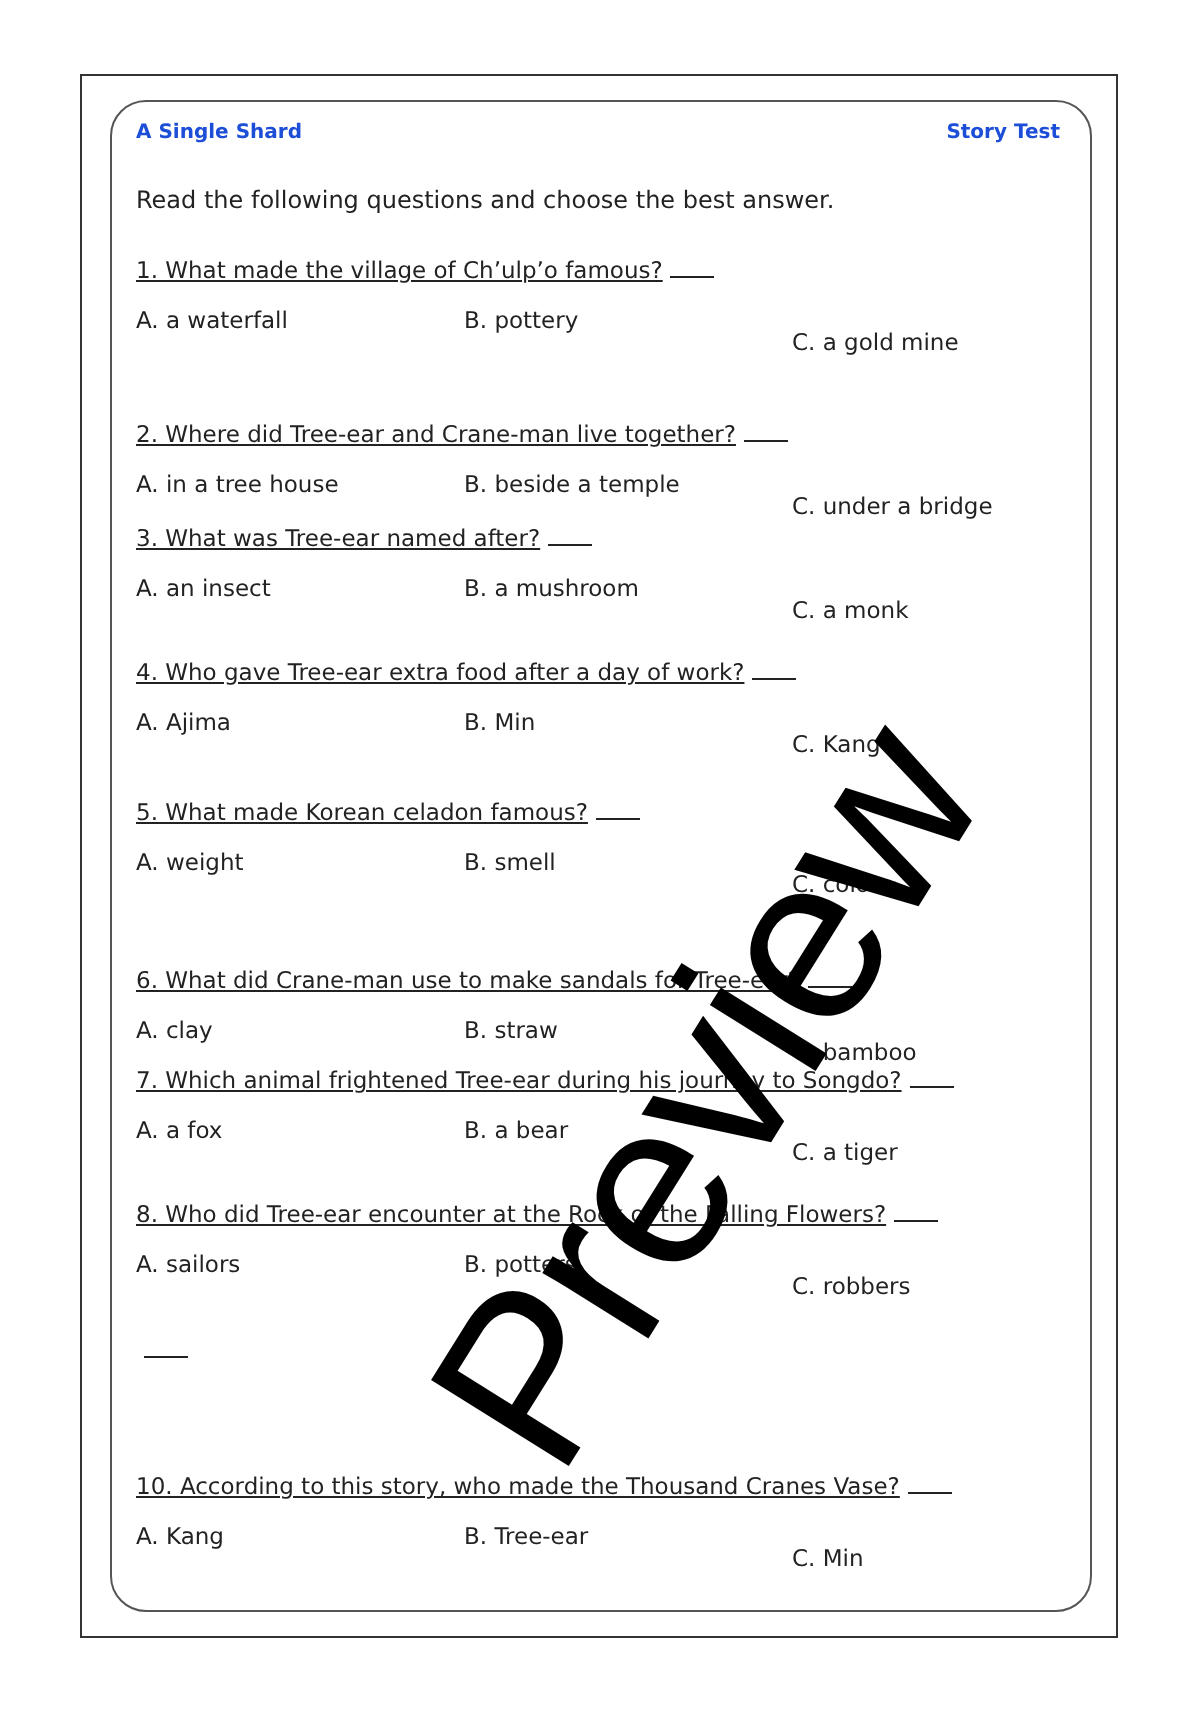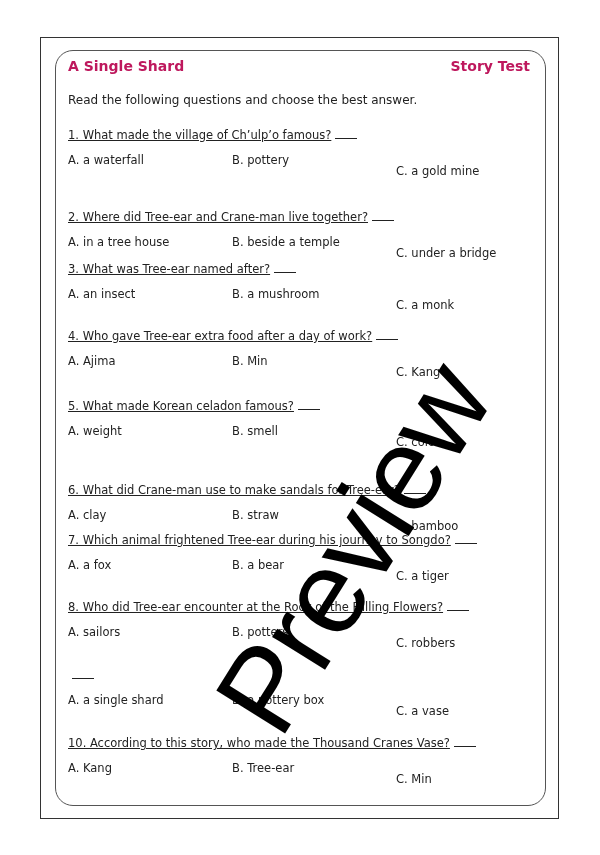--- a/index.html
+++ b/index.html
@@ -11,21 +11,21 @@
     position: absolute; left: 40px; top: 37px; width: 519px; height: 782px;
     border: 1px solid #333; box-sizing: border-box; background: #fff;
   }
   .inner-box {
     position: absolute; left: 55px; top: 50px; width: 491px; height: 756px;
     border: 1.5px solid #555; border-radius: 18px; box-sizing: border-box;
   }
   .title-row {
     position: absolute; left: 68px; top: 56px; width: 462px; height: 20px;
     display: flex; justify-content: space-between; align-items: center;
-    font-weight: bold; font-size: 14px; color: #be185d;
+    font-weight: bold; font-size: 10px; color: #1d4ed8;
   }
   .instructions {
     position: absolute; left: 68px; top: 93px; font-size: 12px; color: #222;
   }
   .question {
     position: absolute; left: 68px; width: 470px; font-size: 11.5px;
   }
   .q-text { height: 18px; line-height: 18px; white-space: nowrap; text-decoration: underline; }
   .q-blank {
     display: inline-block; width: 22px; border-bottom: 1px solid #222; margin-left: 4px; height: 10px;
@@ -121,25 +121,20 @@
   <div class="q-text"><span>8. Who did Tree-ear encounter at the Rock of the Falling Flowers?</span><span class="q-blank"></span></div>
   <div class="choices">
     <span class="choice a">A. sailors</span>
     <span class="choice b">B. potters</span>
     <span class="choice c">C. robbers</span>
   </div>
 </div>
 
 <div class="question" style="top:666px">
   <div class="q-text"><span class="q-blank"></span></div>
-  <div class="choices">
-    <span class="choice a">A. a single shard</span>
-    <span class="choice b">B. a pottery box</span>
-    <span class="choice c">C. a vase</span>
-  </div>
 </div>
 
 <div class="question" style="top:734px">
   <div class="q-text"><span>10. According to this story, who made the Thousand Cranes Vase?</span><span class="q-blank"></span></div>
   <div class="choices">
     <span class="choice a">A. Kang</span>
     <span class="choice b">B. Tree-ear</span>
     <span class="choice c">C. Min</span>
   </div>
 </div>

